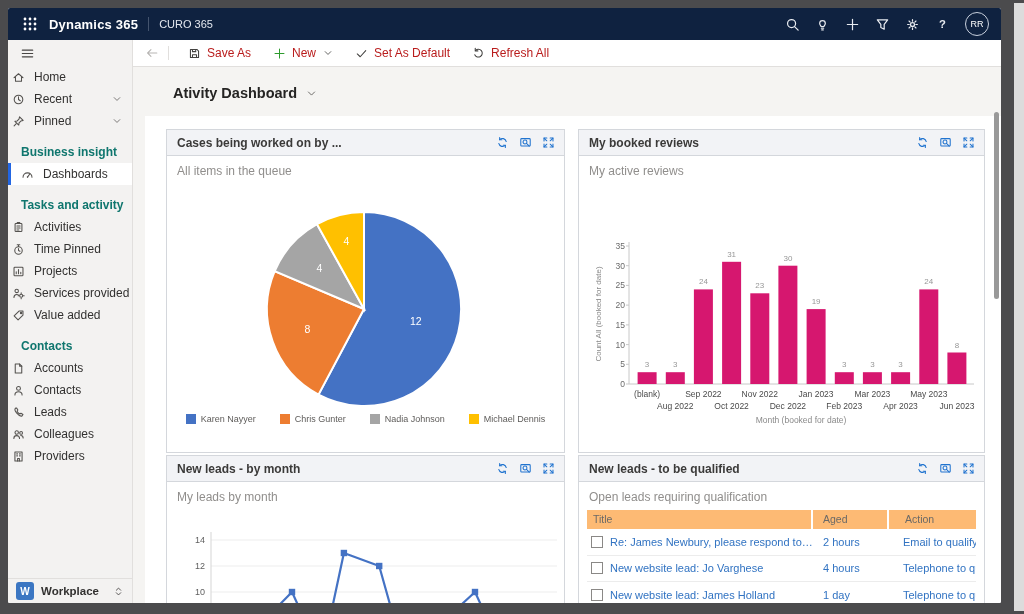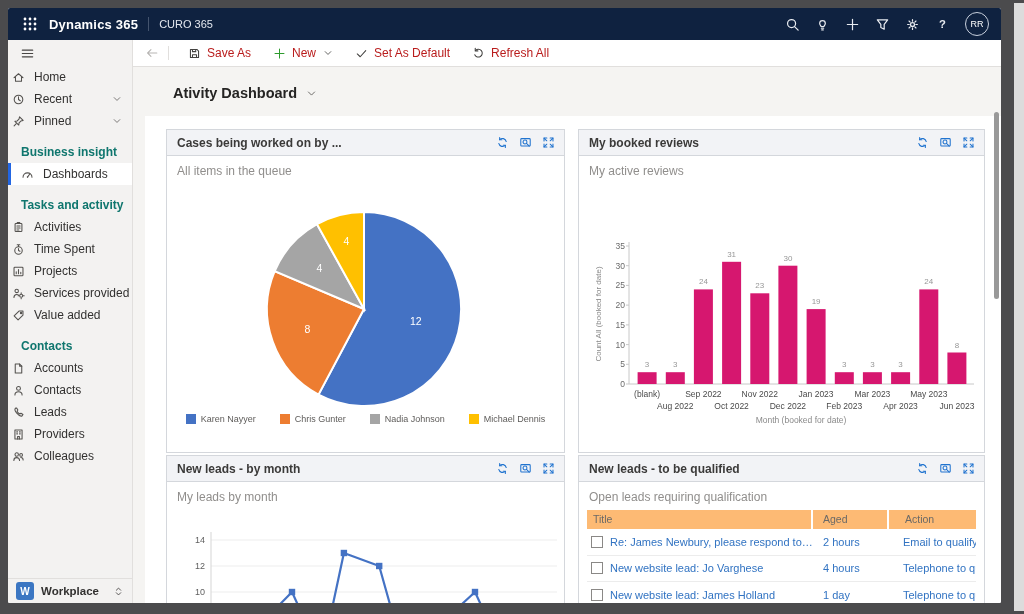--- a/index.html
+++ b/index.html
@@ -222,21 +222,21 @@
             </span>
             <span>Activities</span>
           </div>
           <div class="side-item">
             <span class="si-ic">
               <svg viewBox="0 0 16 16" width="100%" height="100%" fill="none" stroke="currentColor" stroke-width="1.3" stroke-linecap="round" stroke-linejoin="round">
                 <circle cx="8" cy="9.2" r="4.6"></circle>
                 <path d="M8 6.8v2.4l1.8 1M6.4 2.2h3.2M8 2.2v2.2"></path>
               </svg>
             </span>
-            <span>Time Spent</span>
+            <span>Time Pinned</span>
           </div>
           <div class="side-item">
             <span class="si-ic">
               <svg viewBox="0 0 16 16" width="100%" height="100%" fill="none" stroke="currentColor" stroke-width="1.3" stroke-linecap="round" stroke-linejoin="round">
                 <rect x="2.5" y="2.8" width="11" height="10.4" rx="1"></rect>
                 <path d="M5.2 10.8V8.2M8 10.8V5.6M10.8 10.8V9"></path>
               </svg>
             </span>
             <span>Projects</span>
           </div>
@@ -283,36 +283,36 @@
             <span class="si-ic">
               <svg viewBox="0 0 16 16" width="100%" height="100%" fill="none" stroke="currentColor" stroke-width="1.3" stroke-linecap="round" stroke-linejoin="round">
                 <path d="M4.4 2.6C3.3 3.6 3.2 5.6 5.6 8.5s5.3 4.3 6.7 3.8l1.2-1.9-2.5-1.5-1.4 1C8.2 9 7.1 7.9 6.2 6.4l1-1.4L5.7 2.4Z"></path>
               </svg>
             </span>
             <span>Leads</span>
           </div>
           <div class="side-item">
             <span class="si-ic">
               <svg viewBox="0 0 16 16" width="100%" height="100%" fill="none" stroke="currentColor" stroke-width="1.3" stroke-linecap="round" stroke-linejoin="round">
-                <rect x="3.6" y="2.5" width="8.8" height="11"></rect>
-                <path d="M5.8 4.8h1M9.2 4.8h1M5.8 7.2h1M9.2 7.2h1M6.9 13.5v-3h2.2v3"></path>
-              </svg>
-            </span>
-            <span>Providers</span>
-          </div>
-          <div class="side-item">
-            <span class="si-ic">
-              <svg viewBox="0 0 16 16" width="100%" height="100%" fill="none" stroke="currentColor" stroke-width="1.3" stroke-linecap="round" stroke-linejoin="round">
                 <circle cx="5.8" cy="5.6" r="2.1"></circle>
                 <path d="M2.3 12.8c0-2.4 1.5-3.4 3.5-3.4s3.5 1 3.5 3.4"></path>
                 <circle cx="11.2" cy="6" r="1.7"></circle>
                 <path d="M10.8 9.2c1.9.1 2.9 1.2 2.9 3.1"></path>
               </svg>
             </span>
             <span>Colleagues</span>
+          </div>
+          <div class="side-item">
+            <span class="si-ic">
+              <svg viewBox="0 0 16 16" width="100%" height="100%" fill="none" stroke="currentColor" stroke-width="1.3" stroke-linecap="round" stroke-linejoin="round">
+                <rect x="3.6" y="2.5" width="8.8" height="11"></rect>
+                <path d="M5.8 4.8h1M9.2 4.8h1M5.8 7.2h1M9.2 7.2h1M6.9 13.5v-3h2.2v3"></path>
+              </svg>
+            </span>
+            <span>Providers</span>
           </div>
         </div>
       <div class="workplace">
         <span class="wp-badge">W</span>
         <span class="wp-label">Workplace</span>
         <span class="wp-updown">
             <svg viewBox="0 0 16 16" width="100%" height="100%" fill="none" stroke="currentColor" stroke-width="1.3" stroke-linecap="round" stroke-linejoin="round">
               <path d="M4.8 6.2 8 3l3.2 3.2M4.8 9.8 8 13l3.2-3.2"></path>
             </svg>
           </span>

